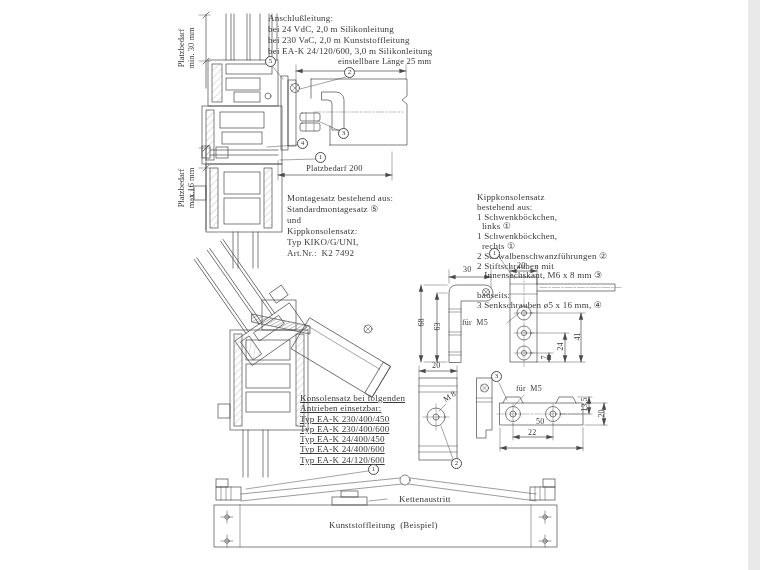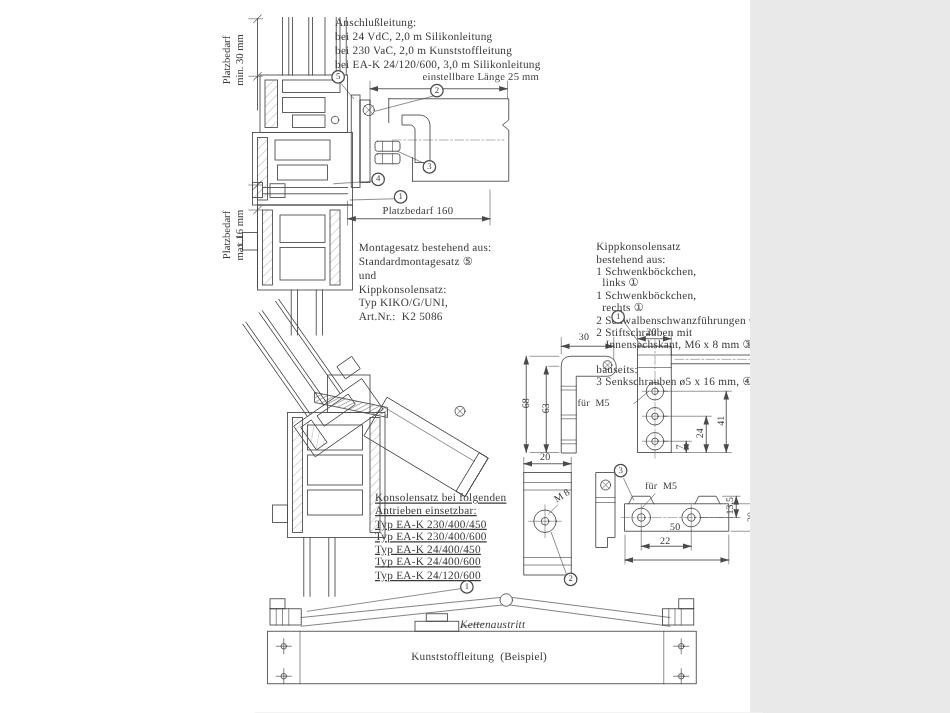--- a/index.html
+++ b/index.html
@@ -1,16 +1,16 @@
 <!DOCTYPE html>
 <html><head>
 <meta charset="utf-8">
 <style>
   html,body{margin:0;padding:0;background:#e9e9e9;}
-  .page{position:relative;width:600px;height:570px;background:#ffffff;overflow:hidden;
+  .page{position:relative;width:748px;height:570px;background:#ffffff;overflow:hidden;
         font-family:"Liberation Serif",serif;color:#3a3a3a;}
   svg{position:absolute;left:0;top:0;}
   .tb{position:absolute;white-space:pre;font-size:9px;line-height:11px;letter-spacing:.2px;}
   .tb.lh10{line-height:9.8px;}
   .tb.lh105{line-height:10.3px;}
   .tbv{position:absolute;white-space:pre;font-size:8.5px;line-height:10px;text-align:center;
        transform:rotate(-90deg);transform-origin:center;}
   .dim{position:absolute;font-size:8px;letter-spacing:.2px;white-space:pre;}
   .dimv{position:absolute;font-size:8px;white-space:pre;text-align:center;
         transform:rotate(-90deg);transform-origin:center;}
@@ -215,47 +215,47 @@
 
 <div class="tb" style="left:268px;top:13px;">Anschlußleitung:
 bei 24 VdC, 2,0 m Silikonleitung
 bei 230 VaC, 2,0 m Kunststoffleitung
 bei EA-K 24/120/600, 3,0 m Silikonleitung</div>
 <div class="tb" style="left:298px;top:56px;font-size:8.5px;margin-left:40px;">einstellbare Länge 25 mm</div>
 <div class="tbv" style="left:151px;top:38px;width:70px;">Platzbedarf
 min. 30 mm</div>
 <div class="tbv" style="left:151px;top:178px;width:70px;">Platzbedarf
 max.16 mm</div>
-<div class="tb" style="left:306px;top:163px;font-size:8.5px;">Platzbedarf 160</div>
+<div class="tb" style="left:306px;top:163px;font-size:8.5px;">Platzbedarf 200</div>
 <div class="tb" style="left:287px;top:193px;">Montagesatz bestehend aus:
 Standardmontagesatz ⑤
 und
 Kippkonsolensatz:
 Typ KIKO/G/UNI,
-Art.Nr.:  K2 5086</div>
+Art.Nr.:  K2 7492</div>
 <div class="tb lh10" style="left:477px;top:149px;margin-top:44px;">Kippkonsolensatz
 bestehend aus:
 1 Schwenkböckchen,
   links ①
 1 Schwenkböckchen,
   rechts ①
 2 Schwalbenschwanzführungen ②
 2 Stiftschrauben mit
    Innensechskant, M6 x 8 mm ③
 
 bauseits:
 3 Senkschrauben ø5 x 16 mm, ④</div>
 <div class="tb lh105" style="left:300px;top:393px;text-decoration:underline;">Konsolensatz bei folgenden
 Antrieben einsetzbar:
 Typ EA-K 230/400/450
 Typ EA-K 230/400/600
 Typ EA-K 24/400/450
 Typ EA-K 24/400/600
 Typ EA-K 24/120/600</div>
-<div class="tb" style="left:368px;top:494px;font-style:italic;">Kettenaustritt</div>
+<div class="tb" style="left:399px;top:494px;">Kettenaustritt</div>
 <div class="tb" style="left:329px;top:520px;">Kunststoffleitung  (Beispiel)</div>
 
 <div class="dim" style="left:463px;top:265px;">30</div>
 <div class="dimv" style="left:411px;top:318px;width:20px;">68</div>
 <div class="dimv" style="left:427px;top:322px;width:20px;">63</div>
 <div class="dim" style="left:517px;top:261px;">20</div>
 <div class="dim" style="left:462px;top:318px;">für  M5</div>
 <div class="dimv" style="left:567px;top:332px;width:20px;">41</div>
 <div class="dimv" style="left:550px;top:342px;width:20px;">24</div>
 <div class="dimv" style="left:534px;top:353px;width:20px;">7</div>

